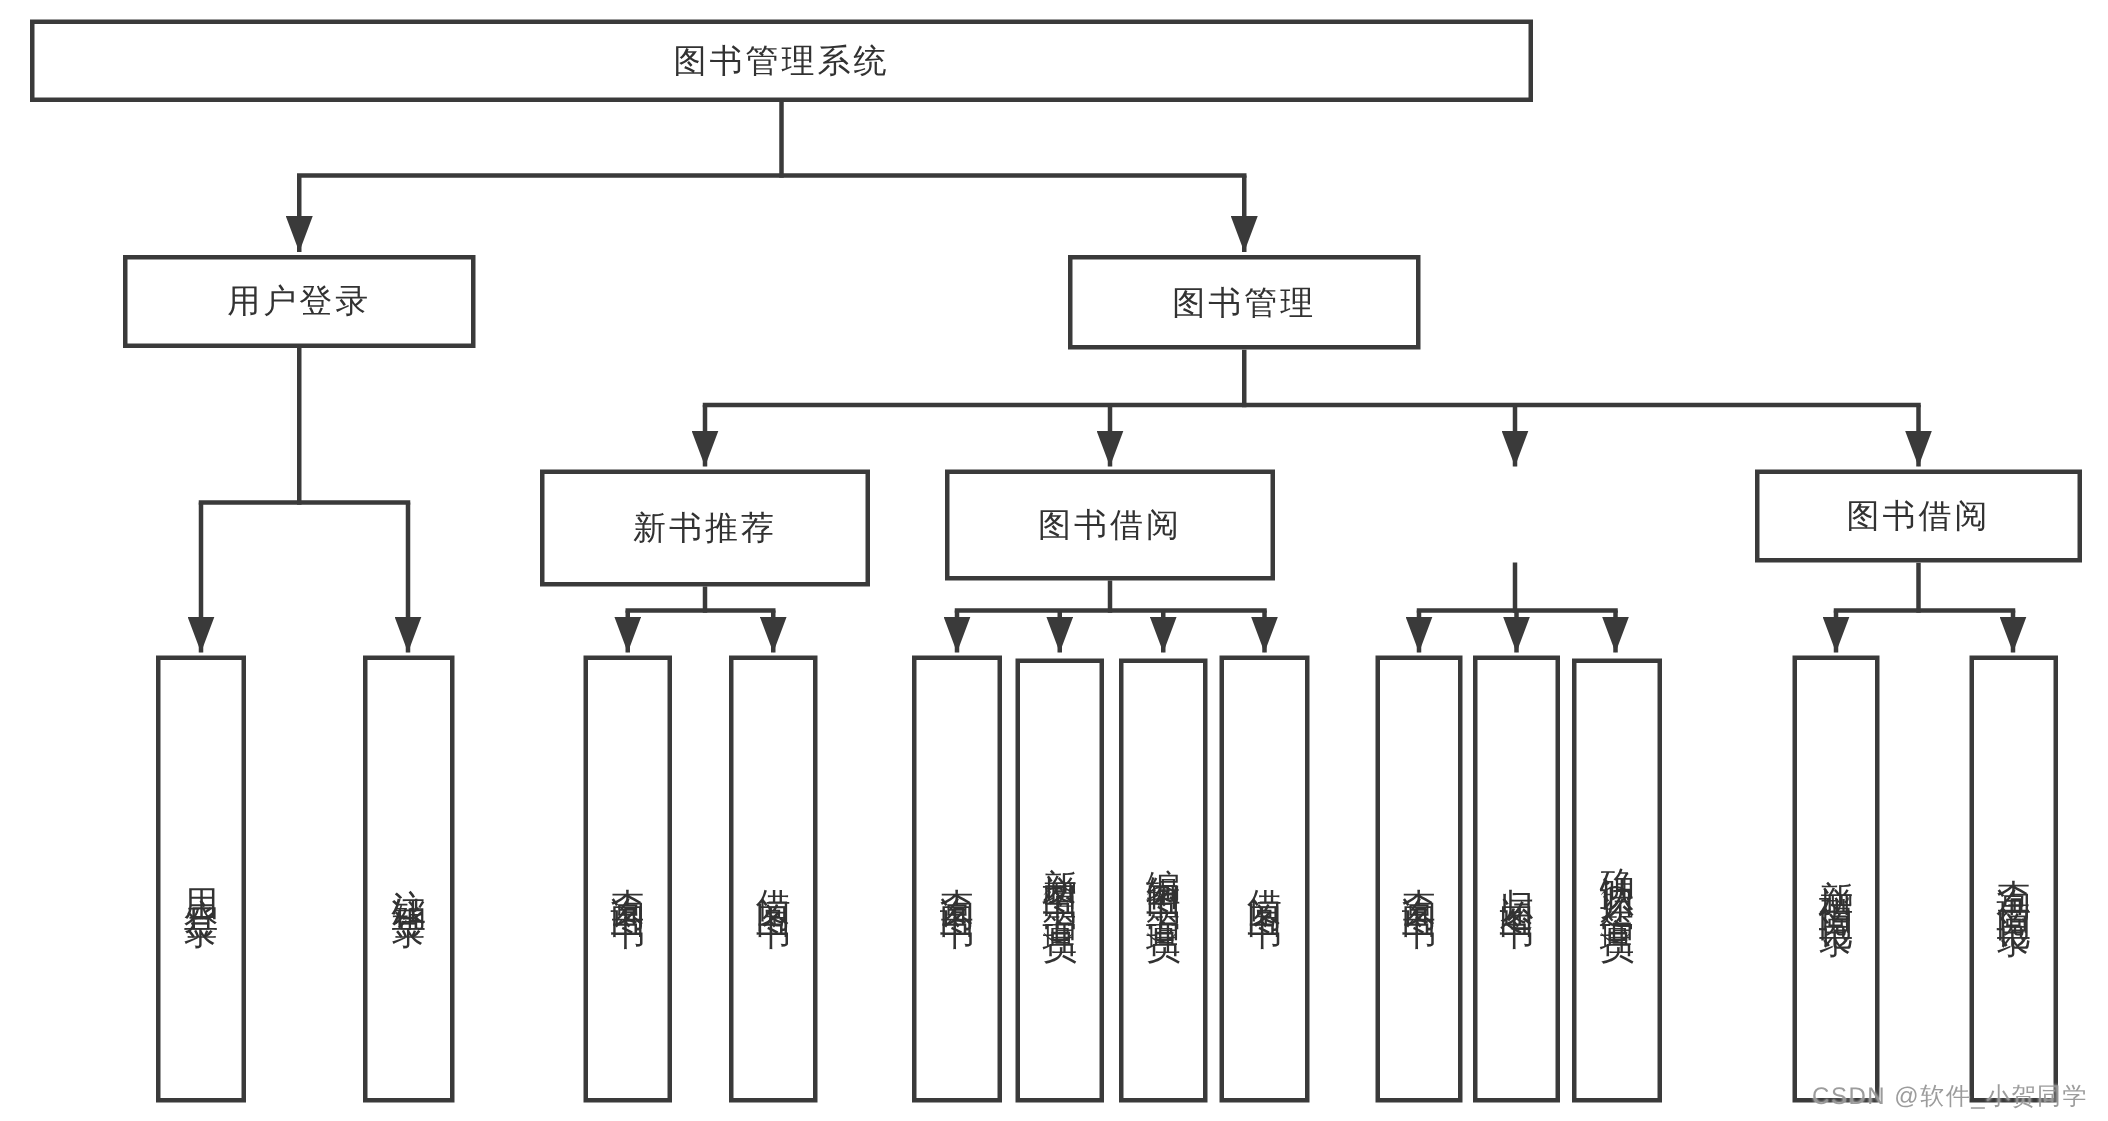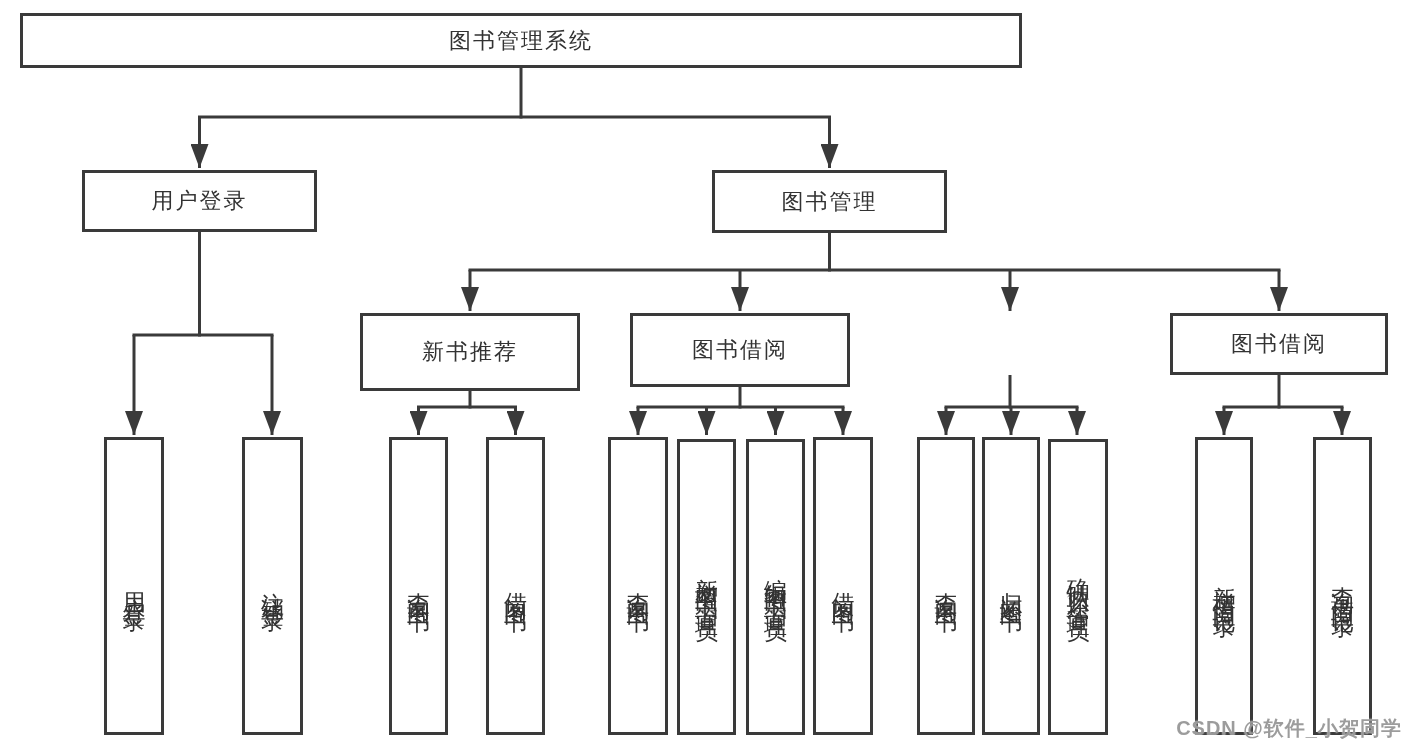--- a/index.html
+++ b/index.html
@@ -16,23 +16,23 @@
     color:#323232;
   }
   .node.h span{
     font-size:22px;letter-spacing:2px;white-space:nowrap;line-height:1;
   }
   .node.v span{
     writing-mode:vertical-rl;font-size:23px;letter-spacing:6px;
     line-height:1;white-space:nowrap;
   }
   .watermark{
-    position:absolute;right:3px;bottom:5px;z-index:5;
-    font-size:20px;letter-spacing:1px;color:rgba(148,148,148,0.92);
-    text-shadow:0 0 2px #ffffff;white-space:nowrap;font-weight:bold;
+    position:absolute;right:13px;bottom:5px;z-index:5;
+    font-size:16px;letter-spacing:1px;color:rgba(148,148,148,0.92);
+    text-shadow:0 0 2px #ffffff;white-space:nowrap;
   }
 </style>
 </head>
 <body>
 
 <div class="canvas">
 
   <svg class="wires" width="1405" height="747" viewBox="0 0 1405 747">
     <defs>
       <marker id="arw" viewBox="0 0 24 18" refX="24" refY="9" markerWidth="24" markerHeight="18" orient="auto" markerUnits="userSpaceOnUse">

